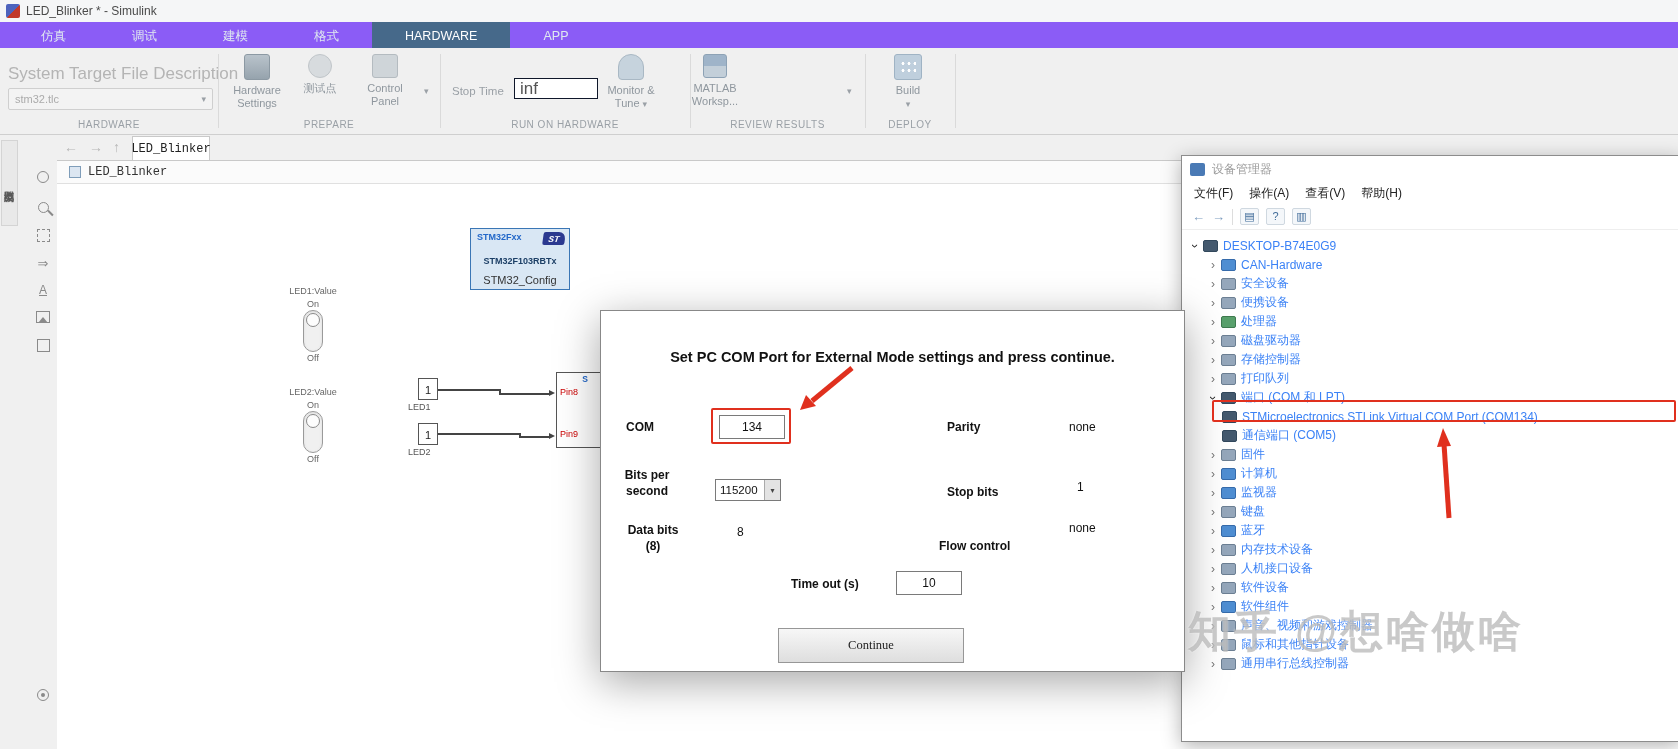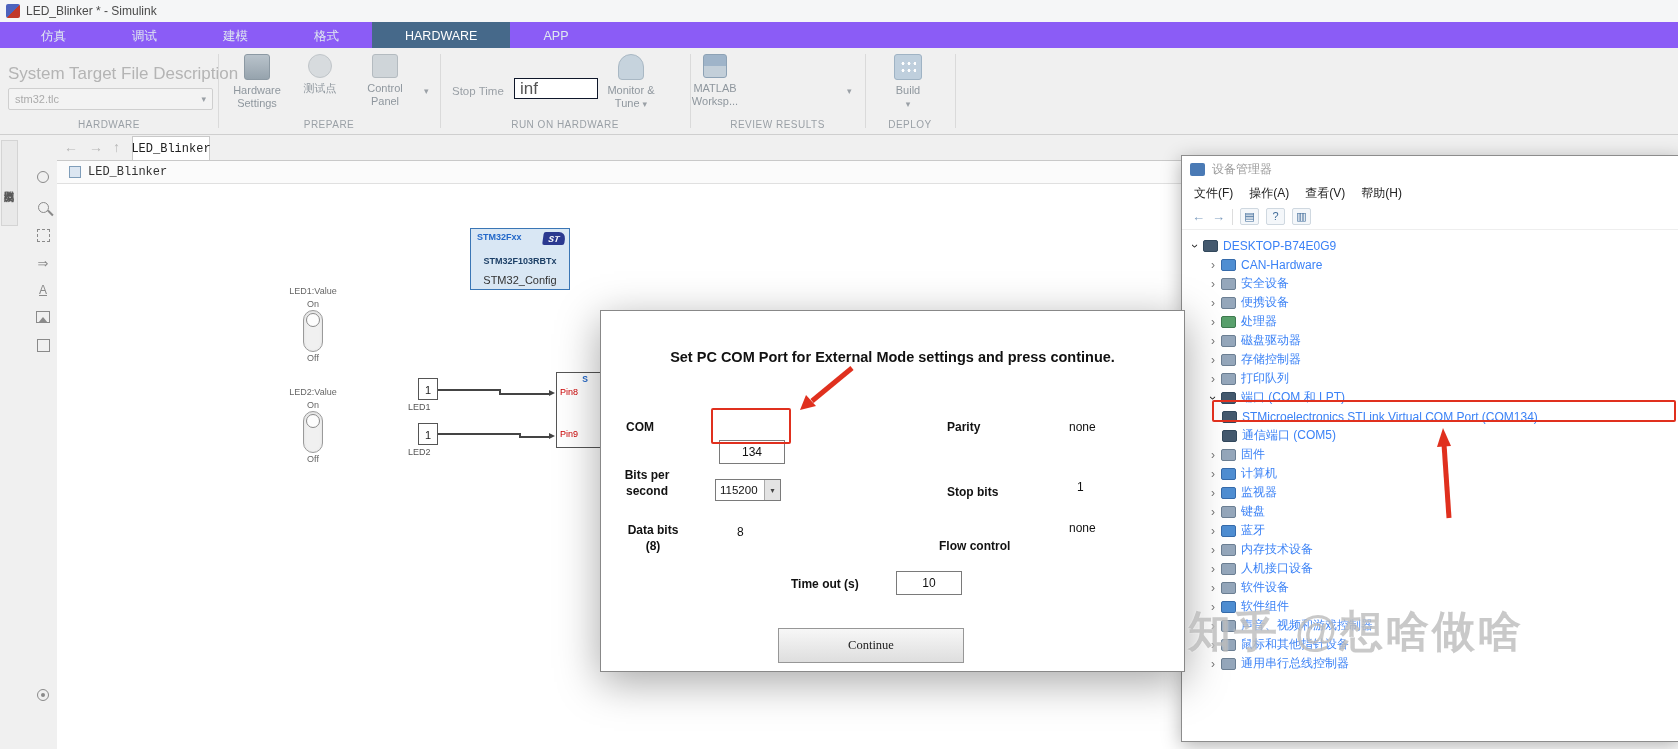--- a/index.html
+++ b/index.html
@@ -391,21 +391,21 @@
           <span class="tico"></span>
           <span class="tlab">通用串行总线控制器</span>
         </div>
     </div>
   </div>
 
   <div id="dlg">
     <div id="dlg-head">Set PC COM Port for External Mode settings and press continue.</div>
 
     <div class="fl" style="left:25px;top:109px">COM</div>
-    <input class="dlg-input" style="left: 118px; top: 104px; width: 66px; margin-top: 25px;" value="134">
+    <input class="dlg-input" style="left: 118px; top: 104px; width: 66px;" value="134">
     <div class="fl" style="left:346px;top:109px">Parity</div>
     <div class="fv" style="left:468px;top:109px">none</div>
 
     <div class="fl" style="left:12px;top:157px;width:68px;text-align:center">Bits per second</div>
     <div id="bps-combo">
       <span id="bps-text">115200</span>
       <span id="bps-arrow">▾</span>
     </div>
     <div class="fl" style="left:346px;top:174px">Stop bits</div>
     <div class="fv" style="left:476px;top:169px">1</div>

